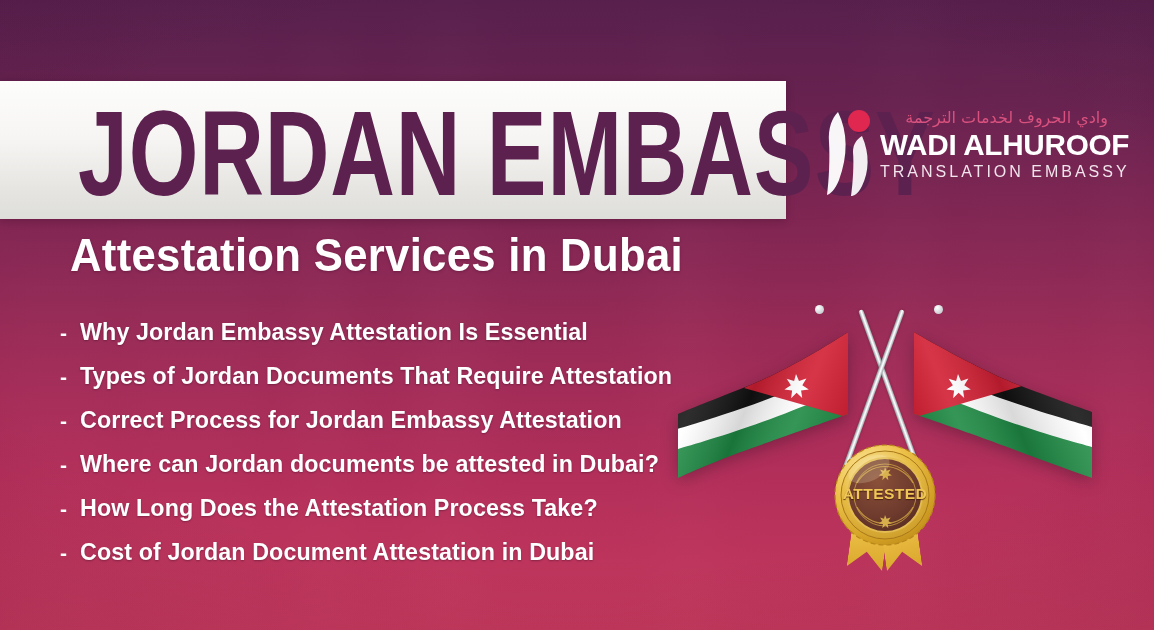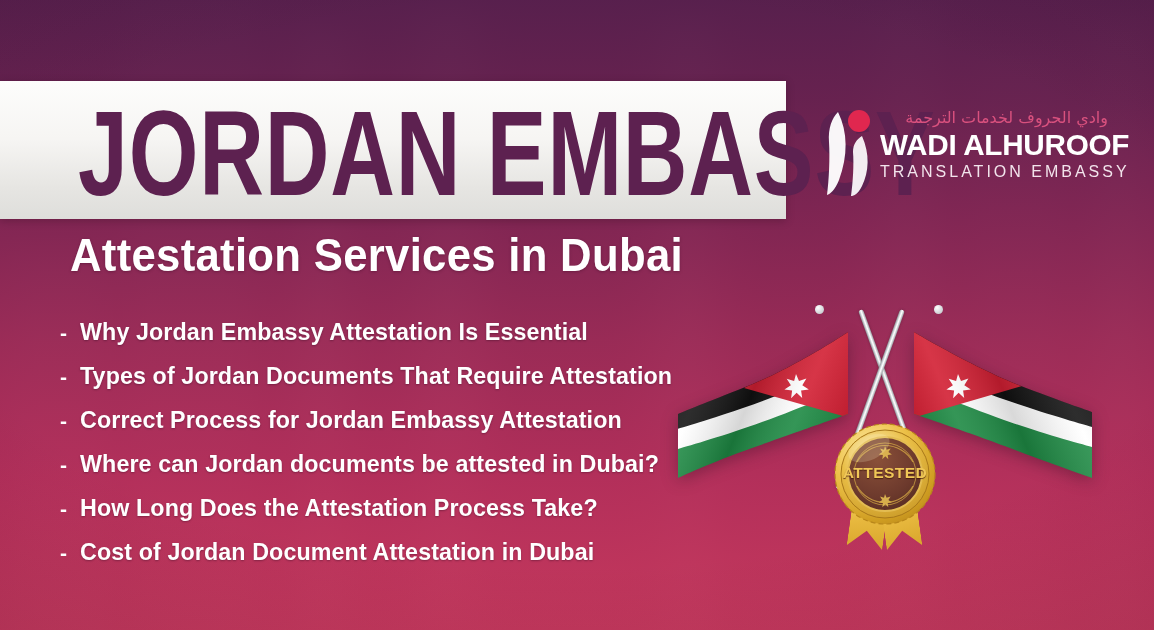--- a/index.html
+++ b/index.html
@@ -220,21 +220,21 @@
     border-radius: 50%;
     background: radial-gradient(circle at 35% 30%, #ffffff, #b7bdc2);
   }
   .flag { position: absolute; }
   .flag svg { display: block; filter: drop-shadow(0 4px 8px rgba(40,8,28,.35)); }
 
   
   .badge {
     position: absolute;
     left: 823px;
-    top: 420px;
+    top: 441px;
     width: 124px;
     height: 145px;
   }
   .ribbon-l, .ribbon-r {
     position: absolute;
     width: 36px;
     height: 66px;
     top: 62px;
     background: linear-gradient(170deg, #f7d977, #e8b93f 55%, #d8a62b);
   }

